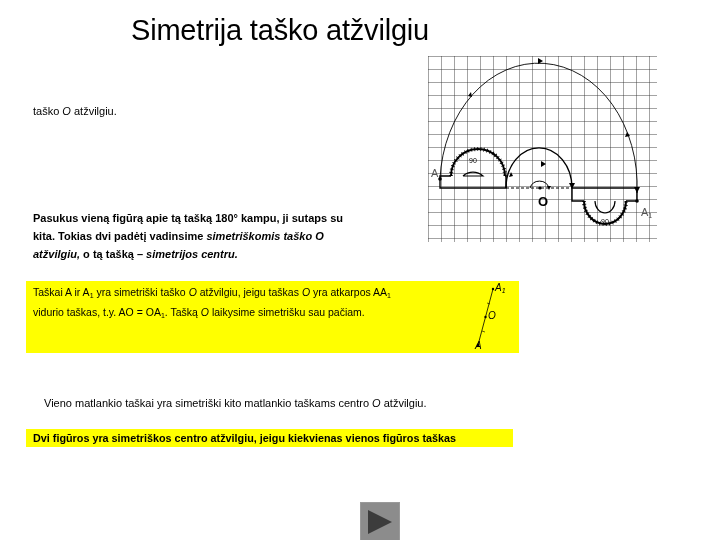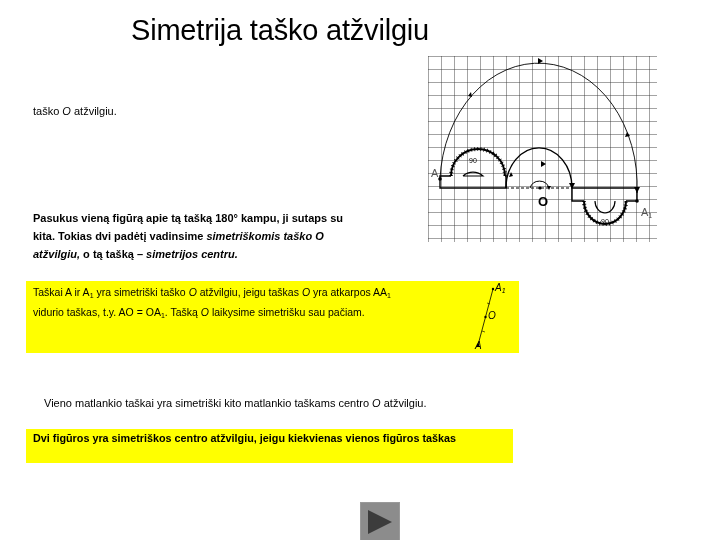--- a/index.html
+++ b/index.html
@@ -4,21 +4,21 @@
 <style>
   html, body { margin:0; padding:0; }
   body { width:720px; height:540px; background:#ffffff; position:relative; overflow:hidden;
          font-family:"Liberation Sans", sans-serif; color:#000; }
   .abs { position:absolute; }
   .title { left:131px; top:14px; font-size:29px; font-weight:normal; white-space:nowrap; letter-spacing:-0.2px; }
   .p { font-size:11px; line-height:18px; white-space:nowrap; }
   .bold { font-weight:bold; }
   .yellow { background:#ffff00; }
   .box1 { left:26px; top:281px; width:493px; height:72px; }
-  .box2 { left:26px; top:429px; width:487px; height:34px; }
+  .box2 { left:26px; top:429px; width:487px; height:18px; }
   sub { font-size:7px; vertical-align:-2px; }
   .grid { left:420px; top:45px; }
   .play { left:360px; top:502px; width:40px; height:40px; background:#8c8c8c; border:1px solid #9a9a9a; box-sizing:border-box; }
 </style>
 </head>
 <body>
 
 <div class="abs title">Simetrija taško atžvilgiu</div>
 
 <div class="abs p" style="left:33px; top:102px;">

